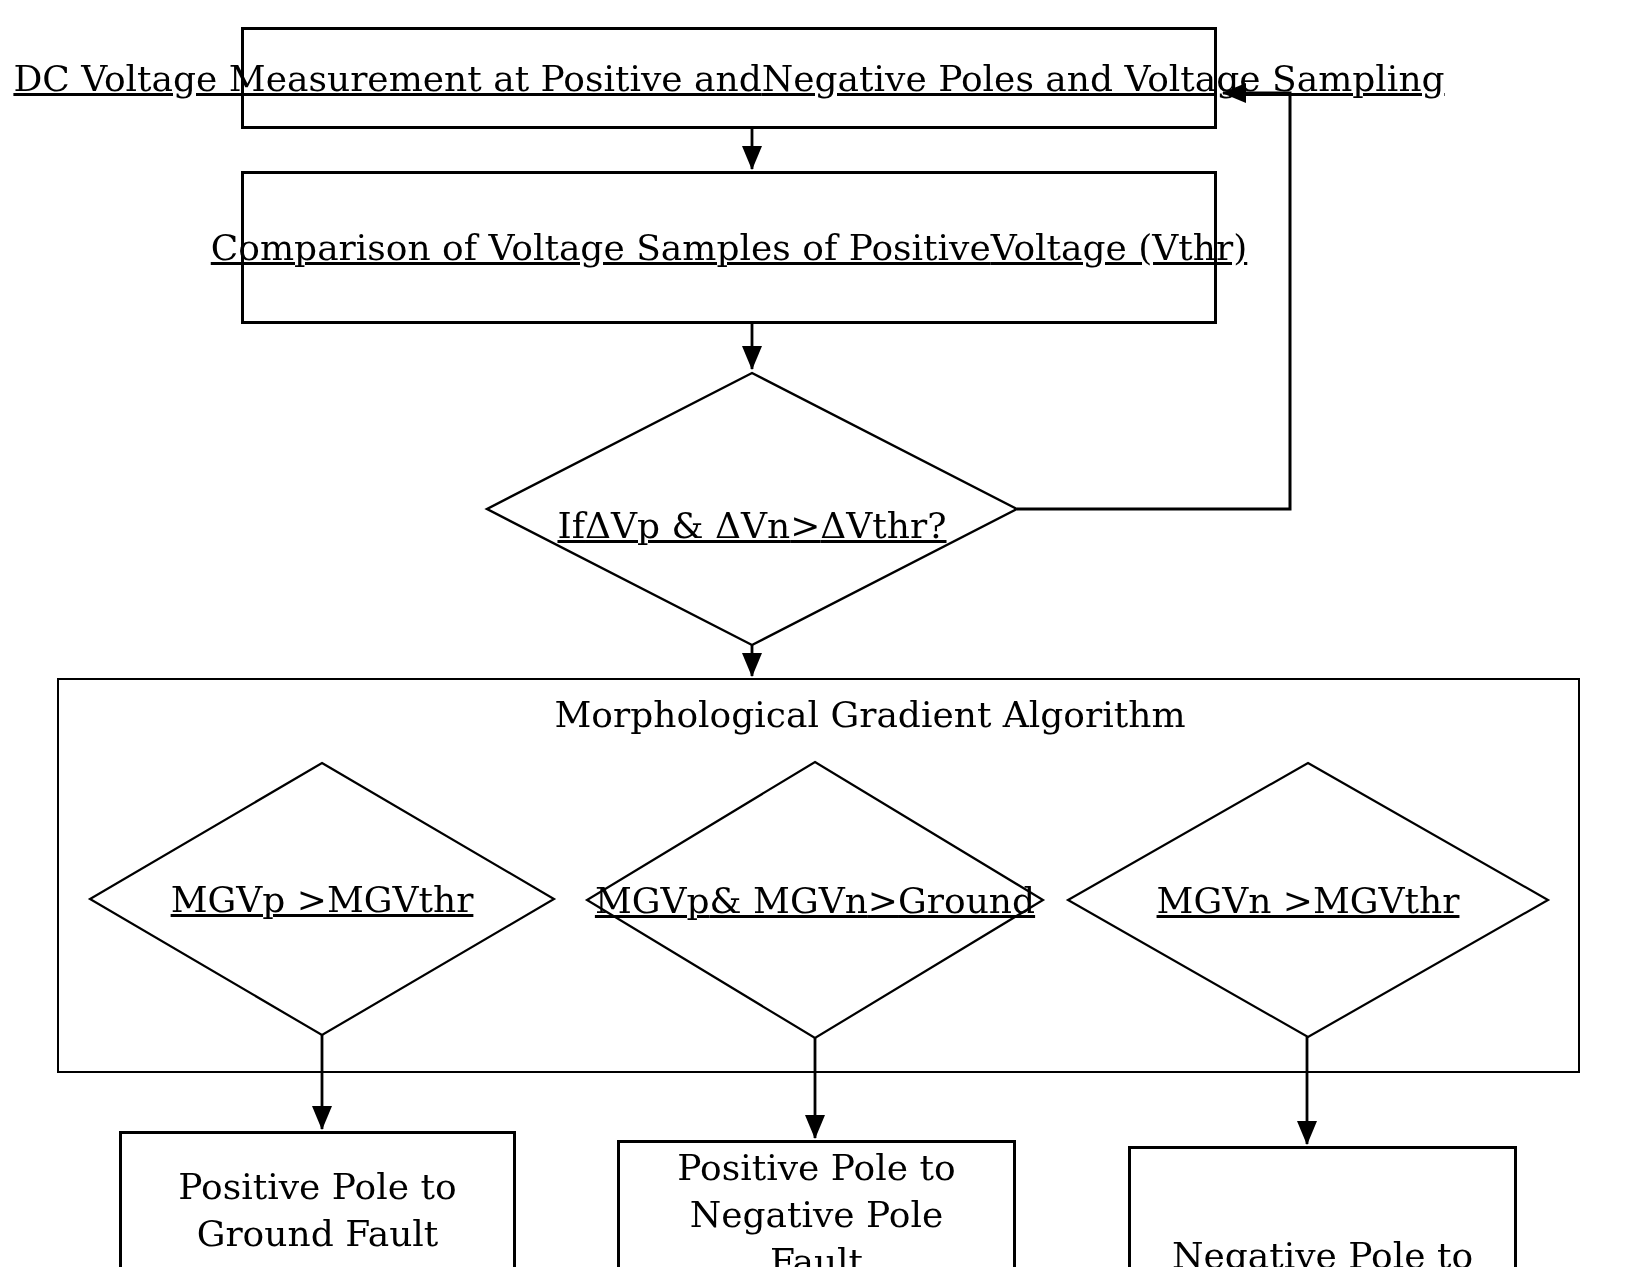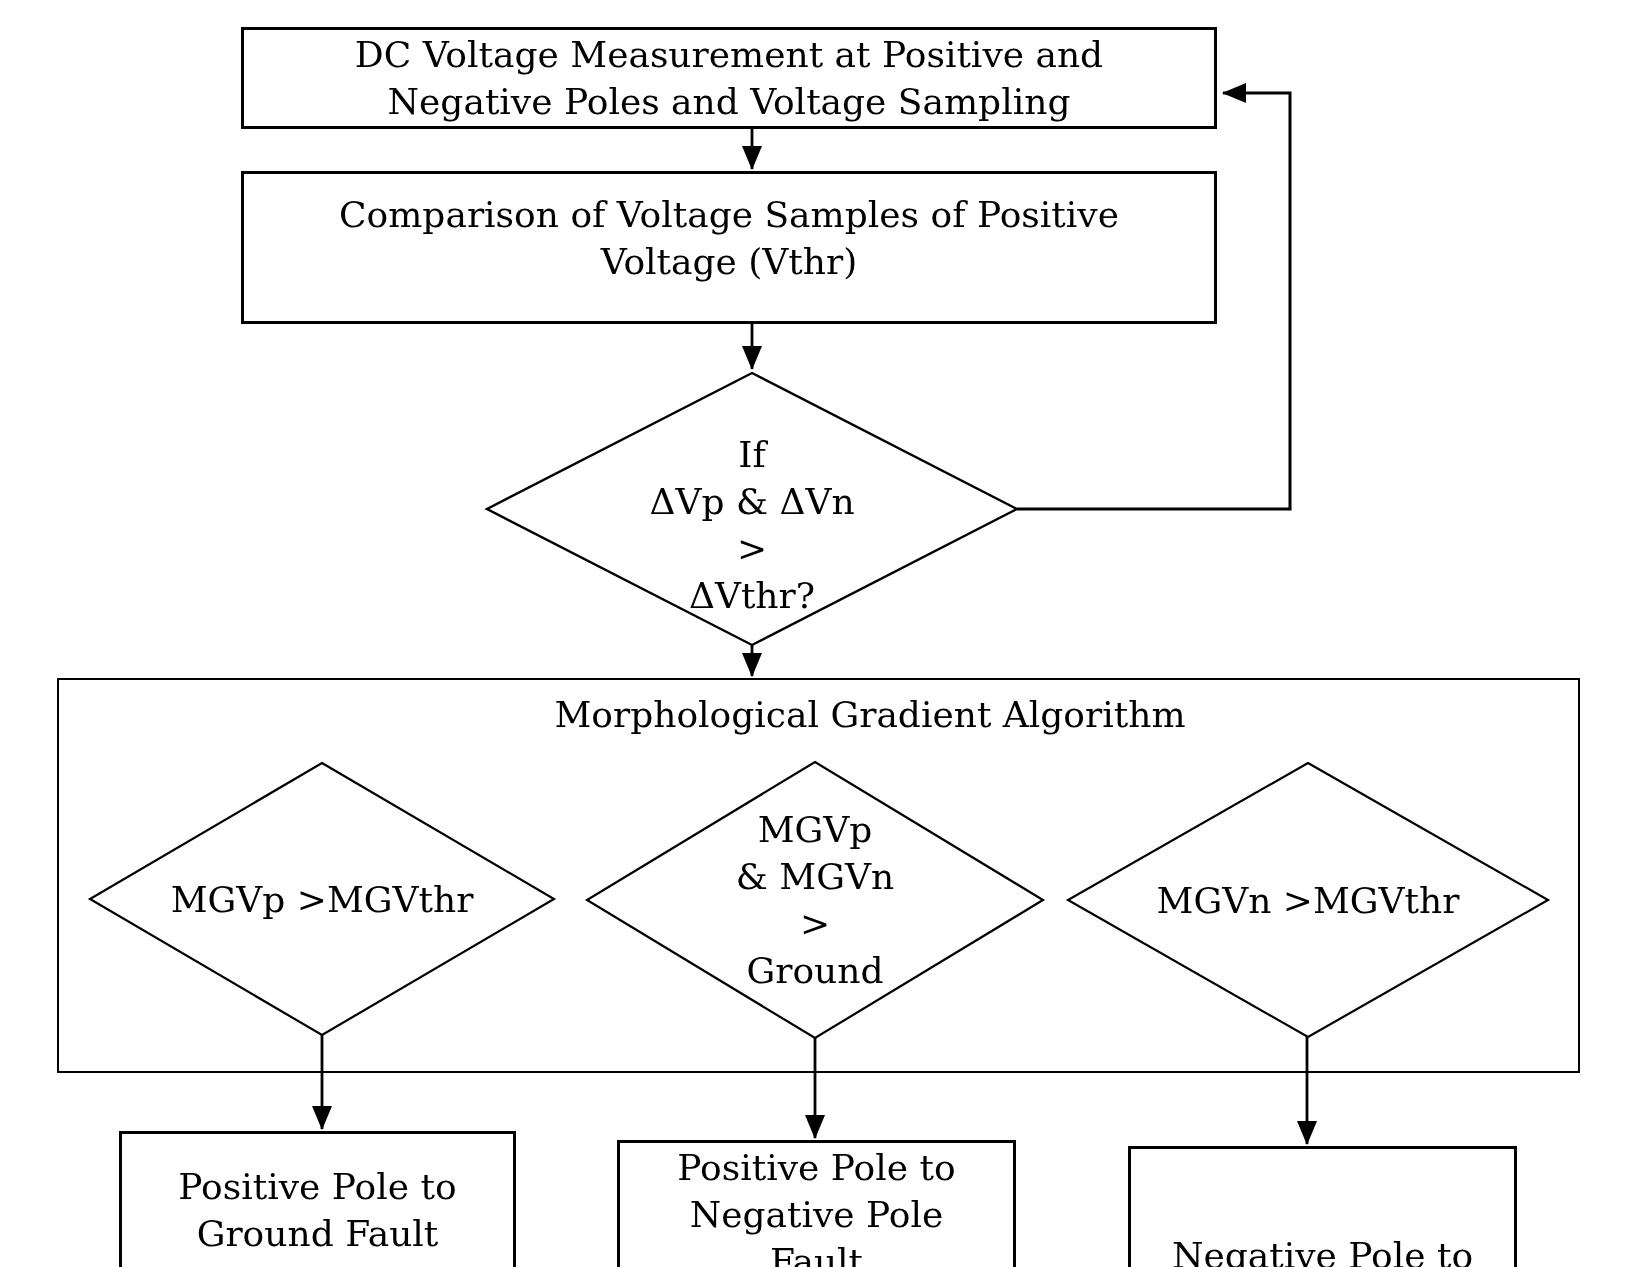--- a/index.html
+++ b/index.html
@@ -33,23 +33,24 @@
     position: absolute;
     z-index: 3;
     text-align: center;
     font-size: 36px;
     line-height: 47px;
     white-space: nowrap;
   }
   .txt .ln { display: block; }
   .flexcenter {
     display: flex;
-    flex-direction: column;
+    flex-direction: row;
     justify-content: center;
     align-items: center;
+    text-decoration: underline;
   }
   svg line, svg polyline { stroke: #000000; fill: none; }
   svg polygon.diamond { fill: #ffffff; stroke: #000000; }
 </style>
 </head>
 <body>
 
 <div class="canvas">
 
   <div class="rect" style="left:241px; top:27px; width:976px; height:102px;"></div>
@@ -82,21 +83,21 @@
     <line x1="322" y1="1035" x2="322" y2="1129" stroke-width="2.8" marker-end="url(#ah)"></line>
     <line x1="815" y1="1038" x2="815" y2="1138" stroke-width="2.8" marker-end="url(#ah)"></line>
     <line x1="1307" y1="1037" x2="1307" y2="1144" stroke-width="2.8" marker-end="url(#ah)"></line>
   </svg>
 
   <div class="txt flexcenter" style="left:244px; top:30px; width:970px; height:96px;">
     <span class="ln">DC Voltage Measurement at Positive and</span>
     <span class="ln">Negative Poles and Voltage Sampling</span>
   </div>
 
-  <div class="txt flexcenter" style="left:244px; top:160px; width:970px; height:155px;text-align:right;">
+  <div class="txt flexcenter" style="left:244px; top:170px; width:970px; height:155px;text-align:right;">
     <span class="ln">Comparison of Voltage Samples of Positive</span>
     <span class="ln">Voltage (Vthr)</span>
   </div>
 
   <div class="txt flexcenter" style="left:487px; top:415px; width:530px; height:188px;margin-top:16px;">
     <span class="ln">If</span>
     <span class="ln">ΔVp &amp; ΔVn</span>
     <span class="ln">&gt;</span>
     <span class="ln">ΔVthr?</span>
   </div>

